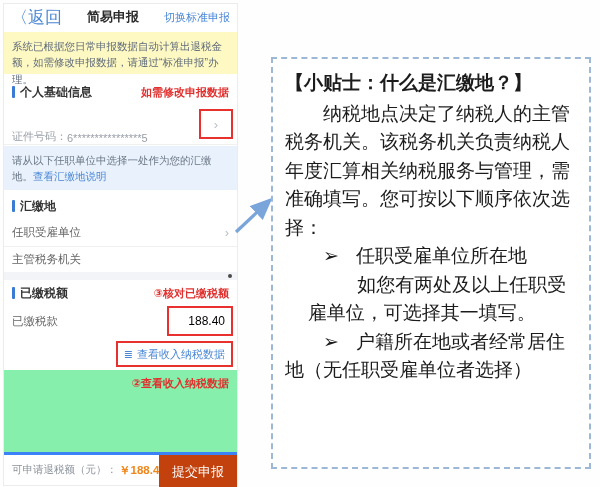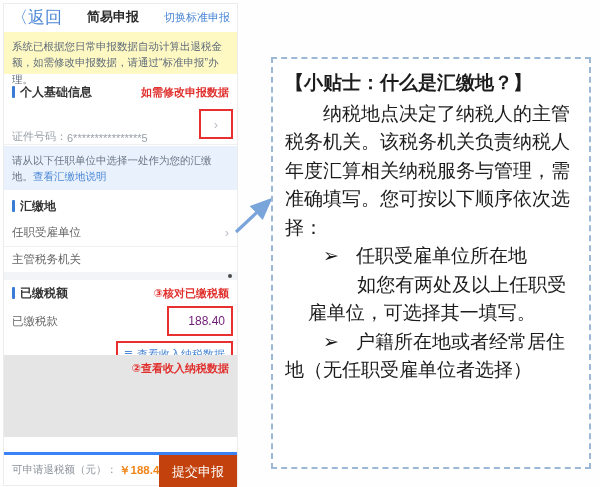--- a/index.html
+++ b/index.html
@@ -35,26 +35,26 @@
   .bluelink{color:#4a87d5;cursor:pointer;text-align:right;}
 
   .listrow{position:absolute;left:0;right:0;display:flex;align-items:center;justify-content:space-between;
            padding:0 8px;color:#666;font-size:11.5px;}
   .sepband{position:absolute;top:268px;left:0;right:0;height:8px;background:#f2f4f7;}
   .scrolldot{position:absolute;right:5px;top:2px;width:4px;height:4px;border-radius:50%;background:#4a4a4a;}
 
   .row-paid{position:absolute;top:300px;left:0;right:0;height:34px;display:flex;align-items:center;
             padding:0 8px;color:#666;font-size:11.5px;}
   .valbox{position:absolute;right:4px;top:2px;width:66px;height:30px;justify-content:flex-end;padding-right:6px;
-          color:#701a75;font-size:12px;}
+          color:#000000;font-size:12px;}
   .row-link{position:absolute;top:336px;left:0;right:0;height:30px;}
   .linkbox{position:absolute;right:4px;top:1px;height:26px;padding:0 6px;font-size:11px;color:#4a87d5;gap:4px;cursor:pointer;}
   .linkicon{font-size:11px;color:#4a87d5;}
 
-  .filler{position:absolute;top:351px;left:0;right:0;height:82px;background:#e5e5e5;text-decoration:underline;}
+  .filler{position:absolute;top:366px;left:0;right:0;height:82px;background:#86efac;text-decoration:underline;}
   .ann2{position:absolute;right:8px;top:6px;}
 
   .bottombar{position:absolute;top:448px;left:0;right:0;height:33px;background:#fff;border-top:3px solid #3b82f6;
              display:flex;align-items:center;padding-left:8px;box-sizing:border-box;}
   .refund-label{color:#8b929b;font-size:10.5px;}
   .refund-amount{color:#f08519;font-weight:bold;font-size:11.5px;margin-left:2px;}
   .submit{position:absolute;right:0;top:0;width:78px;height:33px;background:#c2410c;color:#fff;border:none;
           font-size:13px;display:flex;align-items:center;justify-content:center;cursor:pointer;
           font-family:"Liberation Sans","DejaVu Sans",sans-serif;}
 

